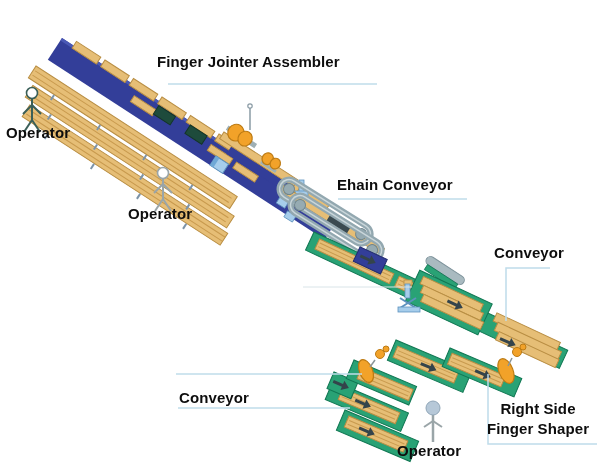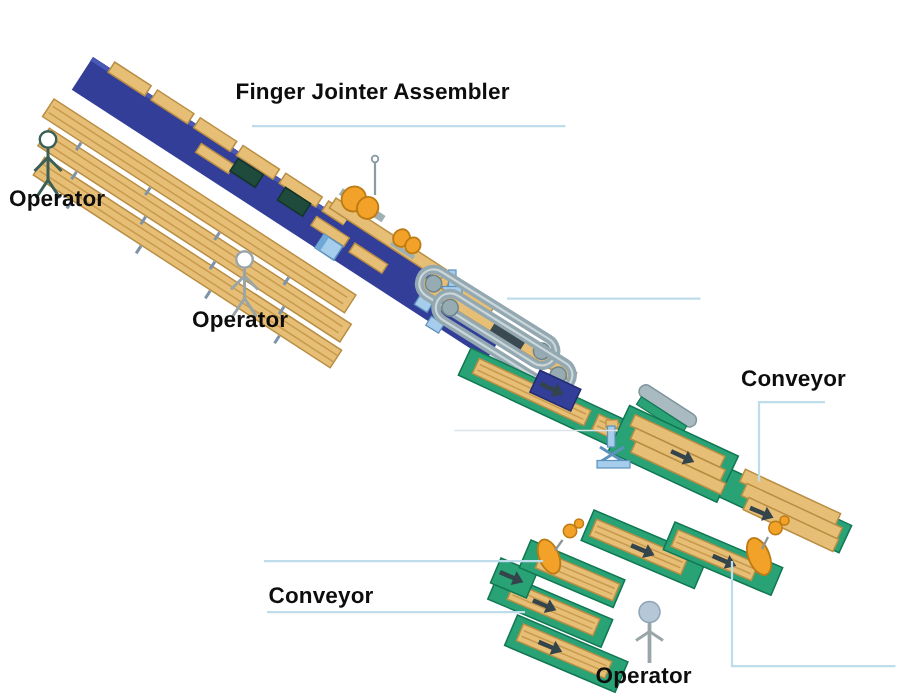--- a/index.html
+++ b/index.html
@@ -239,19 +239,24 @@
     <line x1="338" y1="199" x2="467" y2="199"></line>
     <polyline points="550,268 506,268 506,321"></polyline>
     <line x1="176" y1="374" x2="362" y2="374"></line>
     <line x1="178" y1="408" x2="350" y2="408"></line>
     <polyline points="488,374 488,444 597,444"></polyline>
     <line x1="303" y1="287" x2="412" y2="287" stroke="#D9E4E8" stroke-width="1"></line>
   </g>
 </svg>
 
 <div class="lbl" style="left:157px;top:53px;">Finger Jointer Assembler</div>
+<div class="lbl" style="left:337px;top:176px;">Ehain Conveyor</div>
 <div class="lbl" style="left:494px;top:244px;">Conveyor</div>
 <div class="lbl" style="left:179px;top:389px;">Conveyor</div>
+<div class="lbl two" style="left:478px;top:399px;width:120px;">
+  <div>Right Side</div>
+  <div>Finger Shaper</div>
+</div>
 <div class="lbl" style="left:6px;top:124px;">Operator</div>
 <div class="lbl" style="left:128px;top:205px;">Operator</div>
 <div class="lbl" style="left:397px;top:442px;">Operator</div>
 
 </div>
 
 </body></html>

